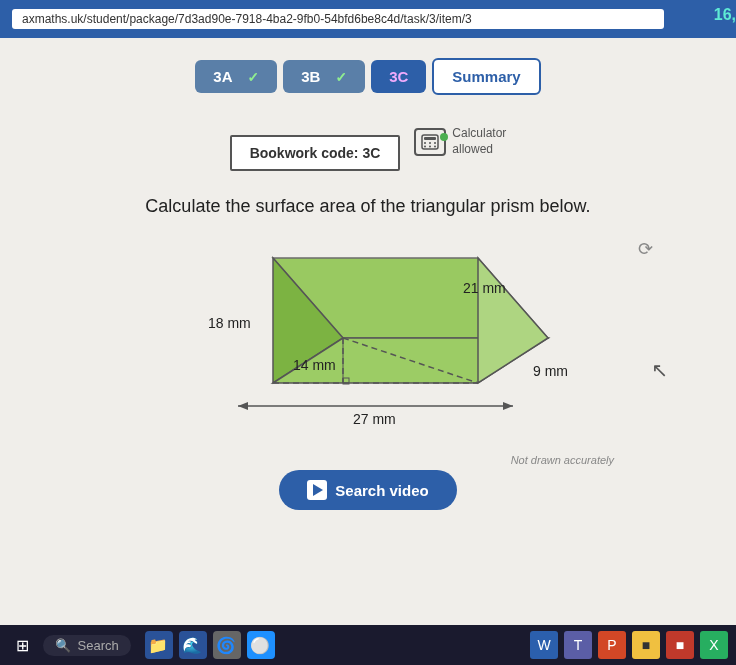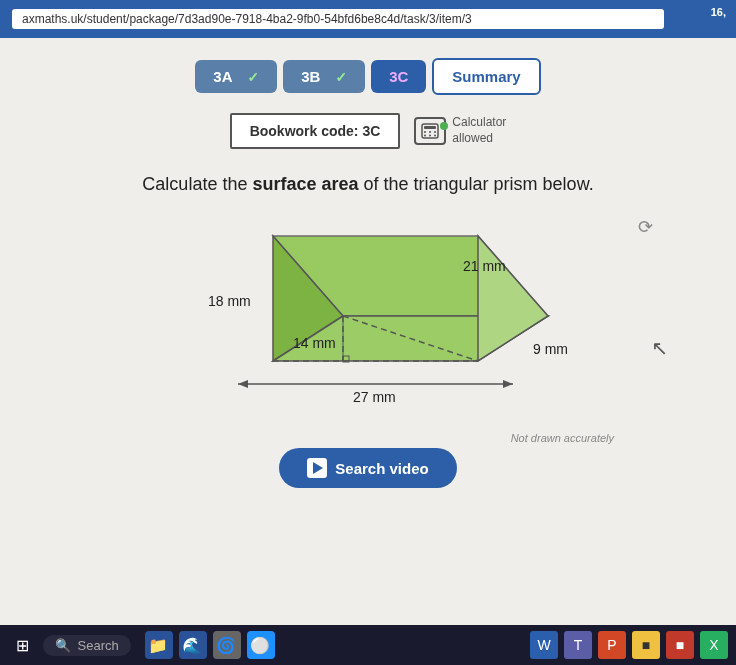--- a/index.html
+++ b/index.html
@@ -24,25 +24,25 @@
     .url-bar {
       background: white;
       border-radius: 3px;
       padding: 3px 10px;
       font-size: 12px;
       color: #333;
       flex: 1;
       margin-right: 60px;
     }
     .page-number {
-      color: #ffffff;
-      font-size: 11px;
+      color: #5eead4;
+      font-size: 16px;
       font-weight: bold;
       position: absolute;
-      right: 10px;
+      right: 0;
       top: 6px;
     }
 
     
     .main-content {
       background: #f0eeea;
       min-height: calc(665px - 32px - 40px);
       display: flex;
       flex-direction: column;
       align-items: center;
@@ -94,20 +94,21 @@
     }
     .bookwork-btn {
       background: white;
       border: 2px solid #555;
       border-radius: 2px;
       padding: 8px 18px;
       font-size: 14px;
       font-weight: 600;
       color: #333;
       cursor: pointer;
+      margin-top: 22px;
     }
     .calculator-info {
       display: flex;
       align-items: center;
       gap: 6px;
       font-size: 12px;
       color: #555;
     }
     .calc-icon {
       width: 32px;
@@ -134,21 +135,21 @@
 
     
     .question-text {
       font-size: 18px;
       color: #222;
       text-align: center;
       margin-bottom: 8px;
       line-height: 1.5;
     }
     .question-text strong {
-      font-weight: 700;
+      font-weight: 400;
     }
     .sub-text {
       font-size: 16px;
       color: #333;
       margin-bottom: 18px;
       text-align: center;
     }
 
     
     .diagram-container {

